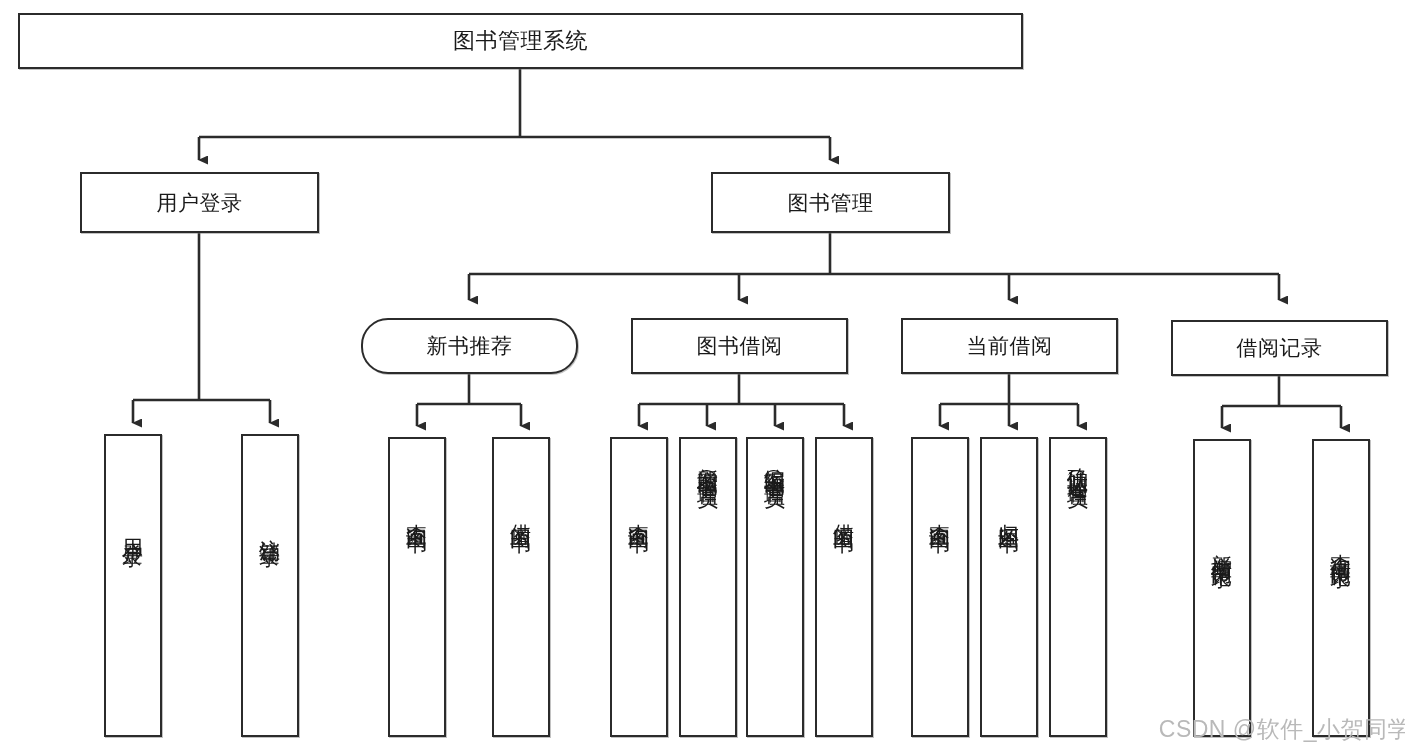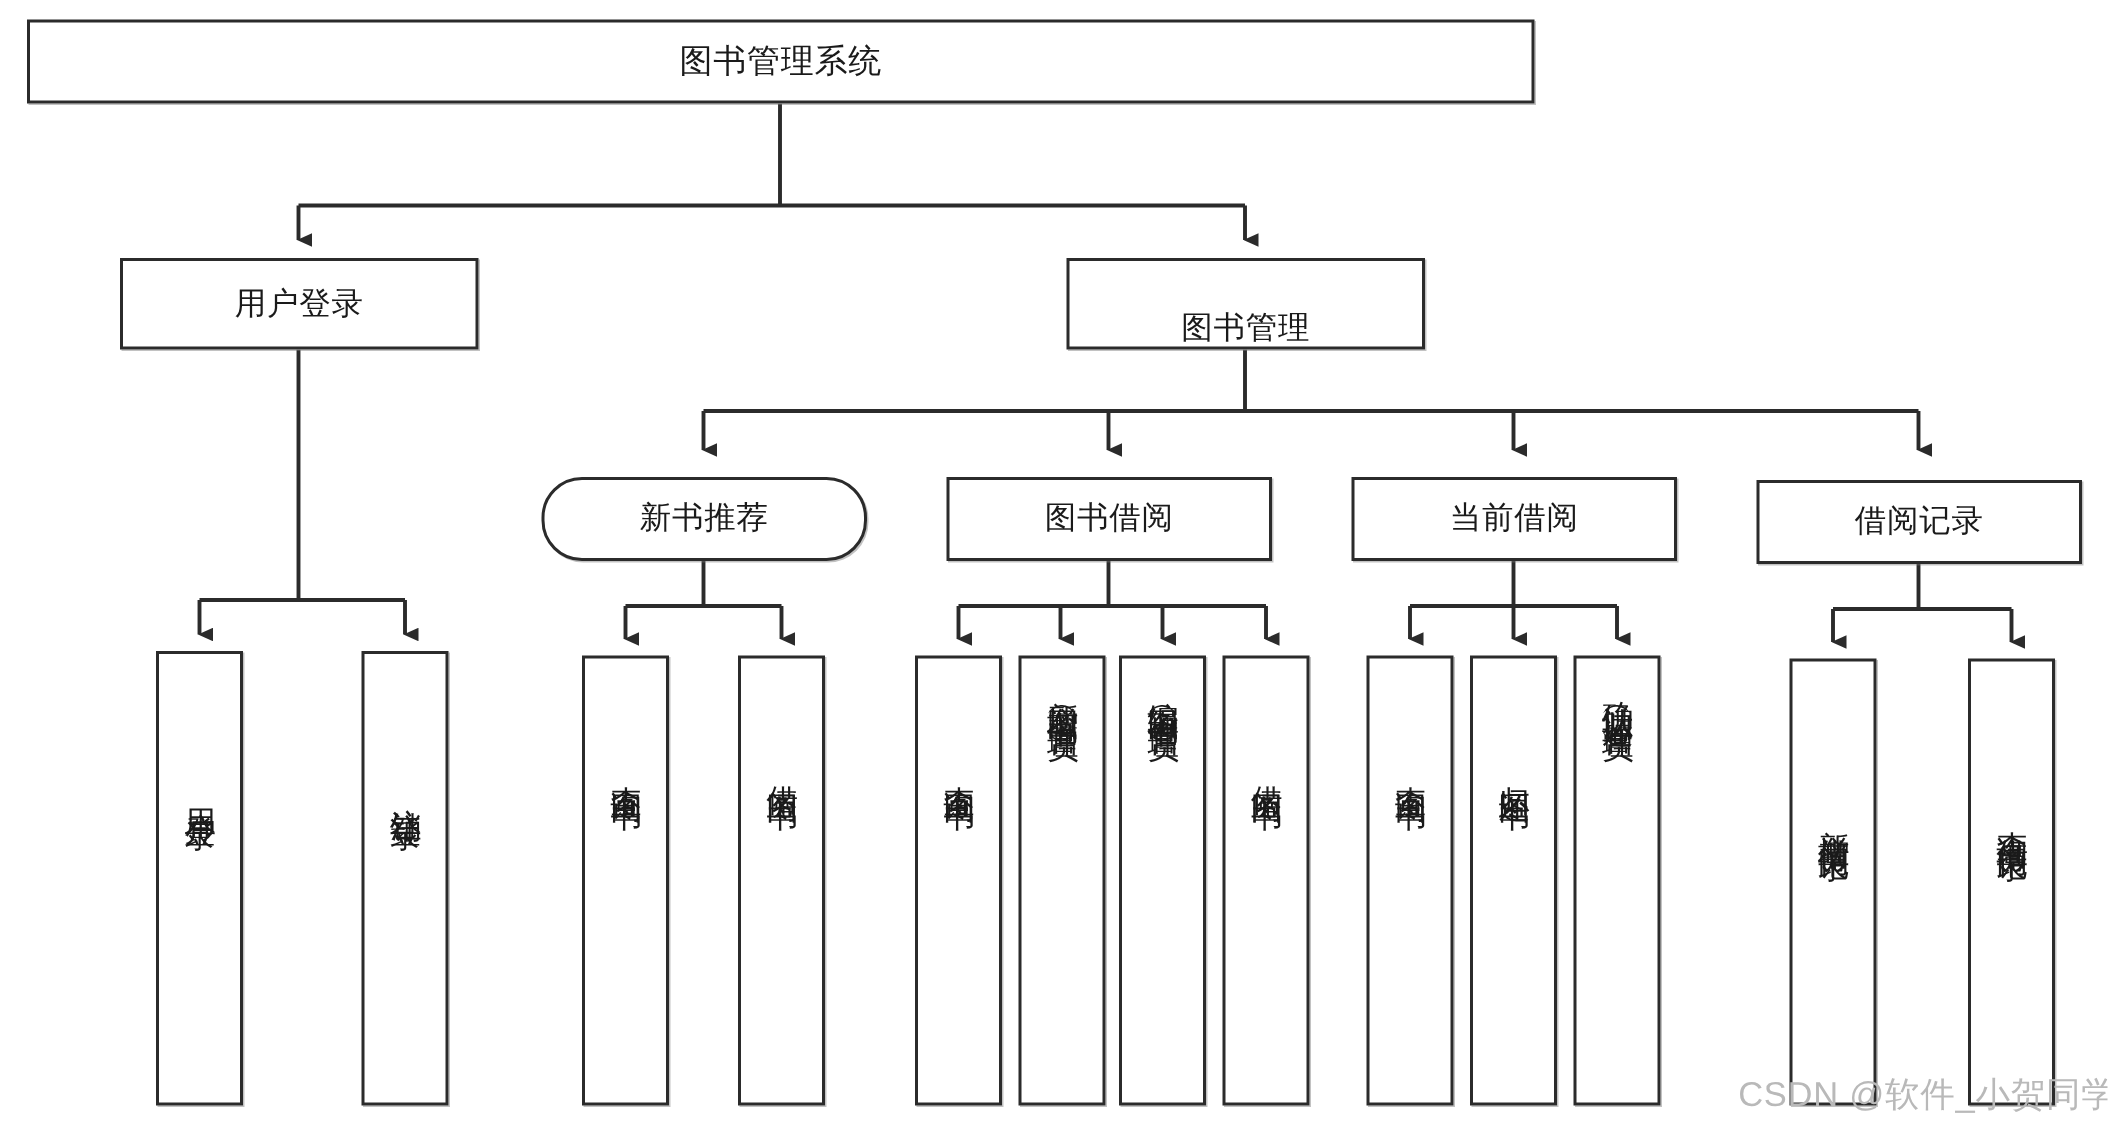--- a/index.html
+++ b/index.html
@@ -143,21 +143,21 @@
   </svg>
 
   <div class="node horizontal root" style="left:18px; top:13px; width:1005px; height:56px;">
     <span class="label">图书管理系统</span>
   </div>
 
   <div class="node horizontal" style="left:80px; top:172px; width:239px; height:61px;">
     <span class="label">用户登录</span>
   </div>
 
-  <div class="node horizontal" style="left:711px; top:172px; width:239px; height:61px;align-items:flex-end;">
+  <div class="node horizontal" style="left:711px; top:172px; width:239px; height:61px;">
     <span class="label">图书管理</span>
   </div>
 
   <div class="node horizontal" style="left:361px; top:318px; width:217px; height:56px;border-radius:27px;">
     <span class="label">新书推荐</span>
   </div>
 
   <div class="node horizontal" style="left:631px; top:318px; width:217px; height:56px;">
     <span class="label">图书借阅</span>
   </div>

